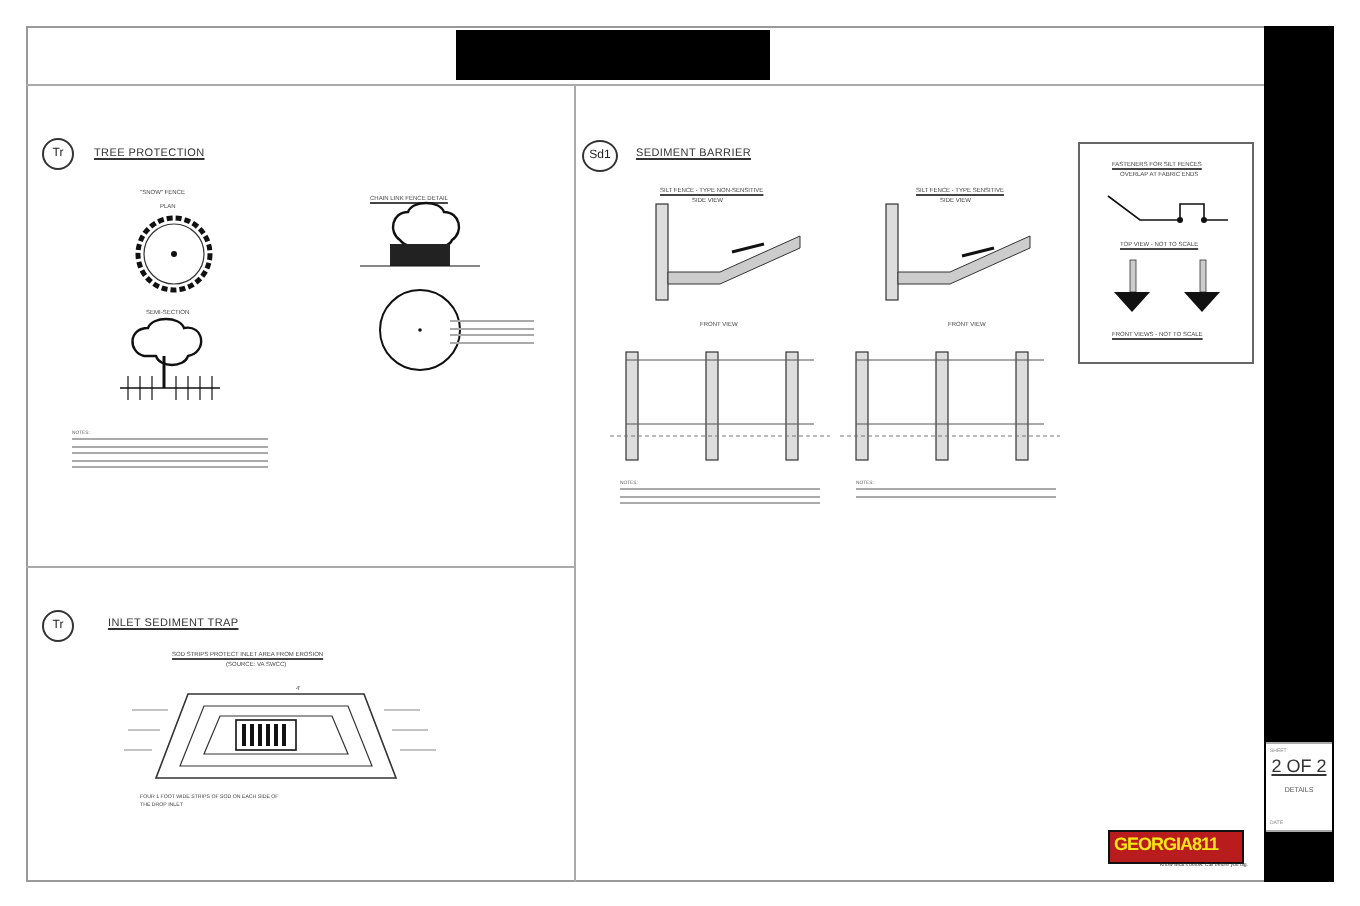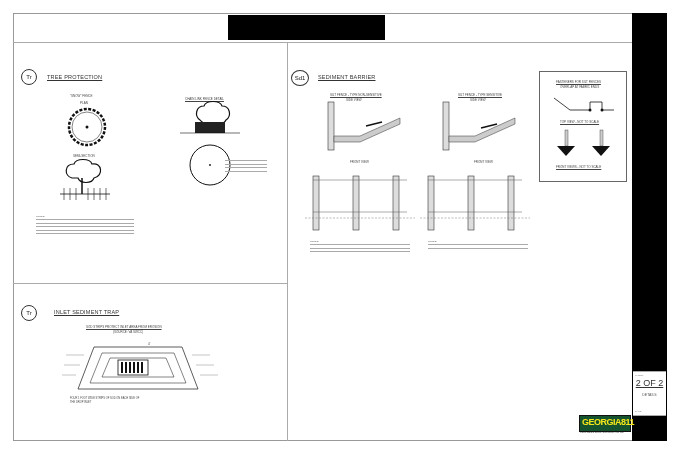--- a/index.html
+++ b/index.html
@@ -12,21 +12,21 @@
   .tb-details{position:absolute;left:0;top:21px;width:33px;text-align:center;font-size:3.5px;color:#555;}
   .tb-foot{position:absolute;left:2px;bottom:2px;font-size:2.5px;color:#888;}
   .header-redact{position:absolute;left:228px;top:15px;width:157px;height:25px;background:#000;}
   .hline{position:absolute;background:#aaa;height:1px;}
   .vline{position:absolute;background:#aaa;width:1px;}
   .badge{position:absolute;border:1px solid #333;border-radius:50%;font-size:6px;display:flex;align-items:center;justify-content:center;color:#222;}
   .sec-title{position:absolute;font-size:5.5px;text-decoration:underline;color:#333;letter-spacing:0.2px;}
   .small{position:absolute;font-size:3px;color:#444;white-space:nowrap;}
   .notes{position:absolute;font-size:2.4px;color:#666;line-height:3.2px;}
   .detail-box{position:absolute;left:539px;top:71px;width:88px;height:111px;border:1px solid #666;box-sizing:border-box;}
-  .logo{position:absolute;left:579px;top:415px;width:50px;height:15px;background:#14532d;border:1px solid #111;}
+  .logo{position:absolute;left:554px;top:415px;width:50px;height:15px;background:#b91c1c;border:1px solid #111;padding-left:16px;}
   .logo-text{position:absolute;left:2px;top:1px;font-size:9px;font-weight:bold;color:#f5e61a;letter-spacing:-0.5px;}
   .logo-sub{position:absolute;left:580px;top:431px;font-size:2.5px;color:#333;}
   svg{position:absolute;overflow:visible;}
 </style>
 </head>
 <body>
 
 <div class="sheet"></div>
 <div class="titleblock-right"></div>
 <div class="tb-white">

